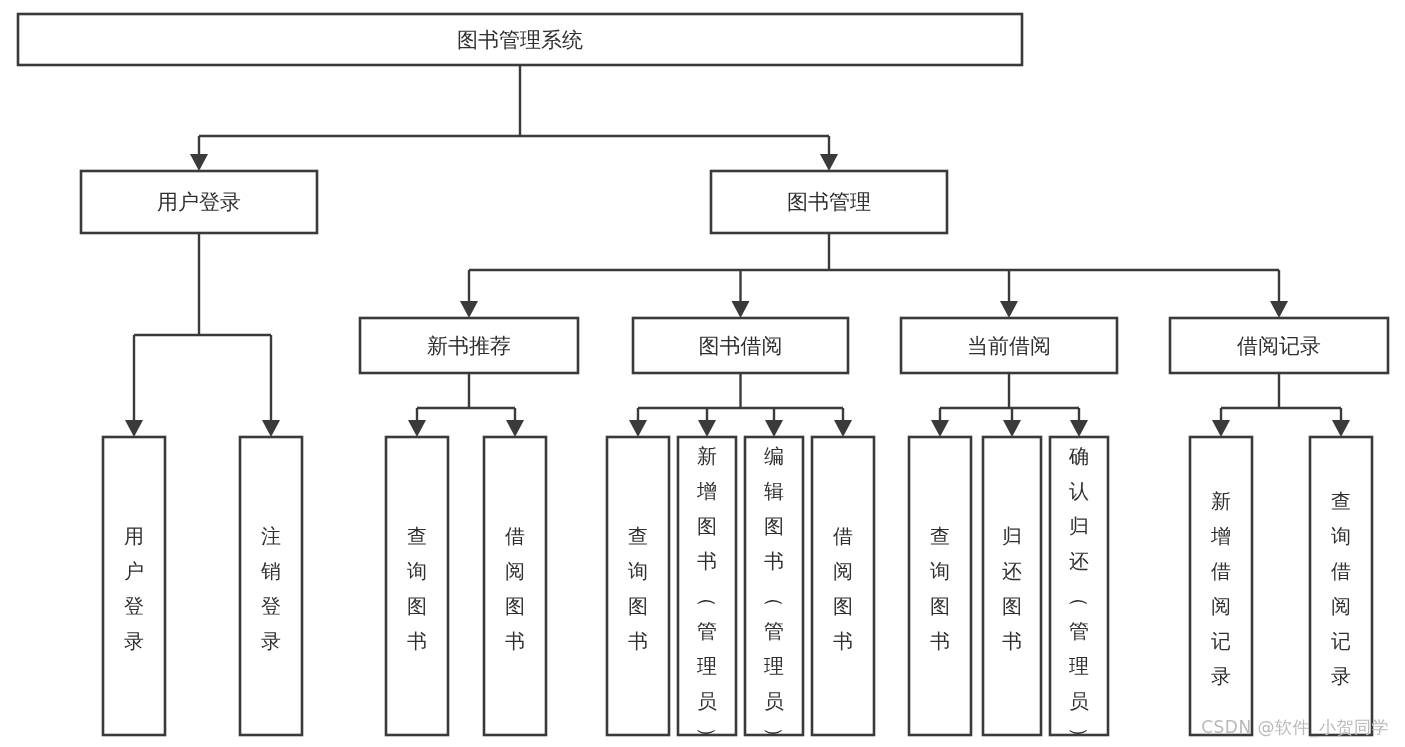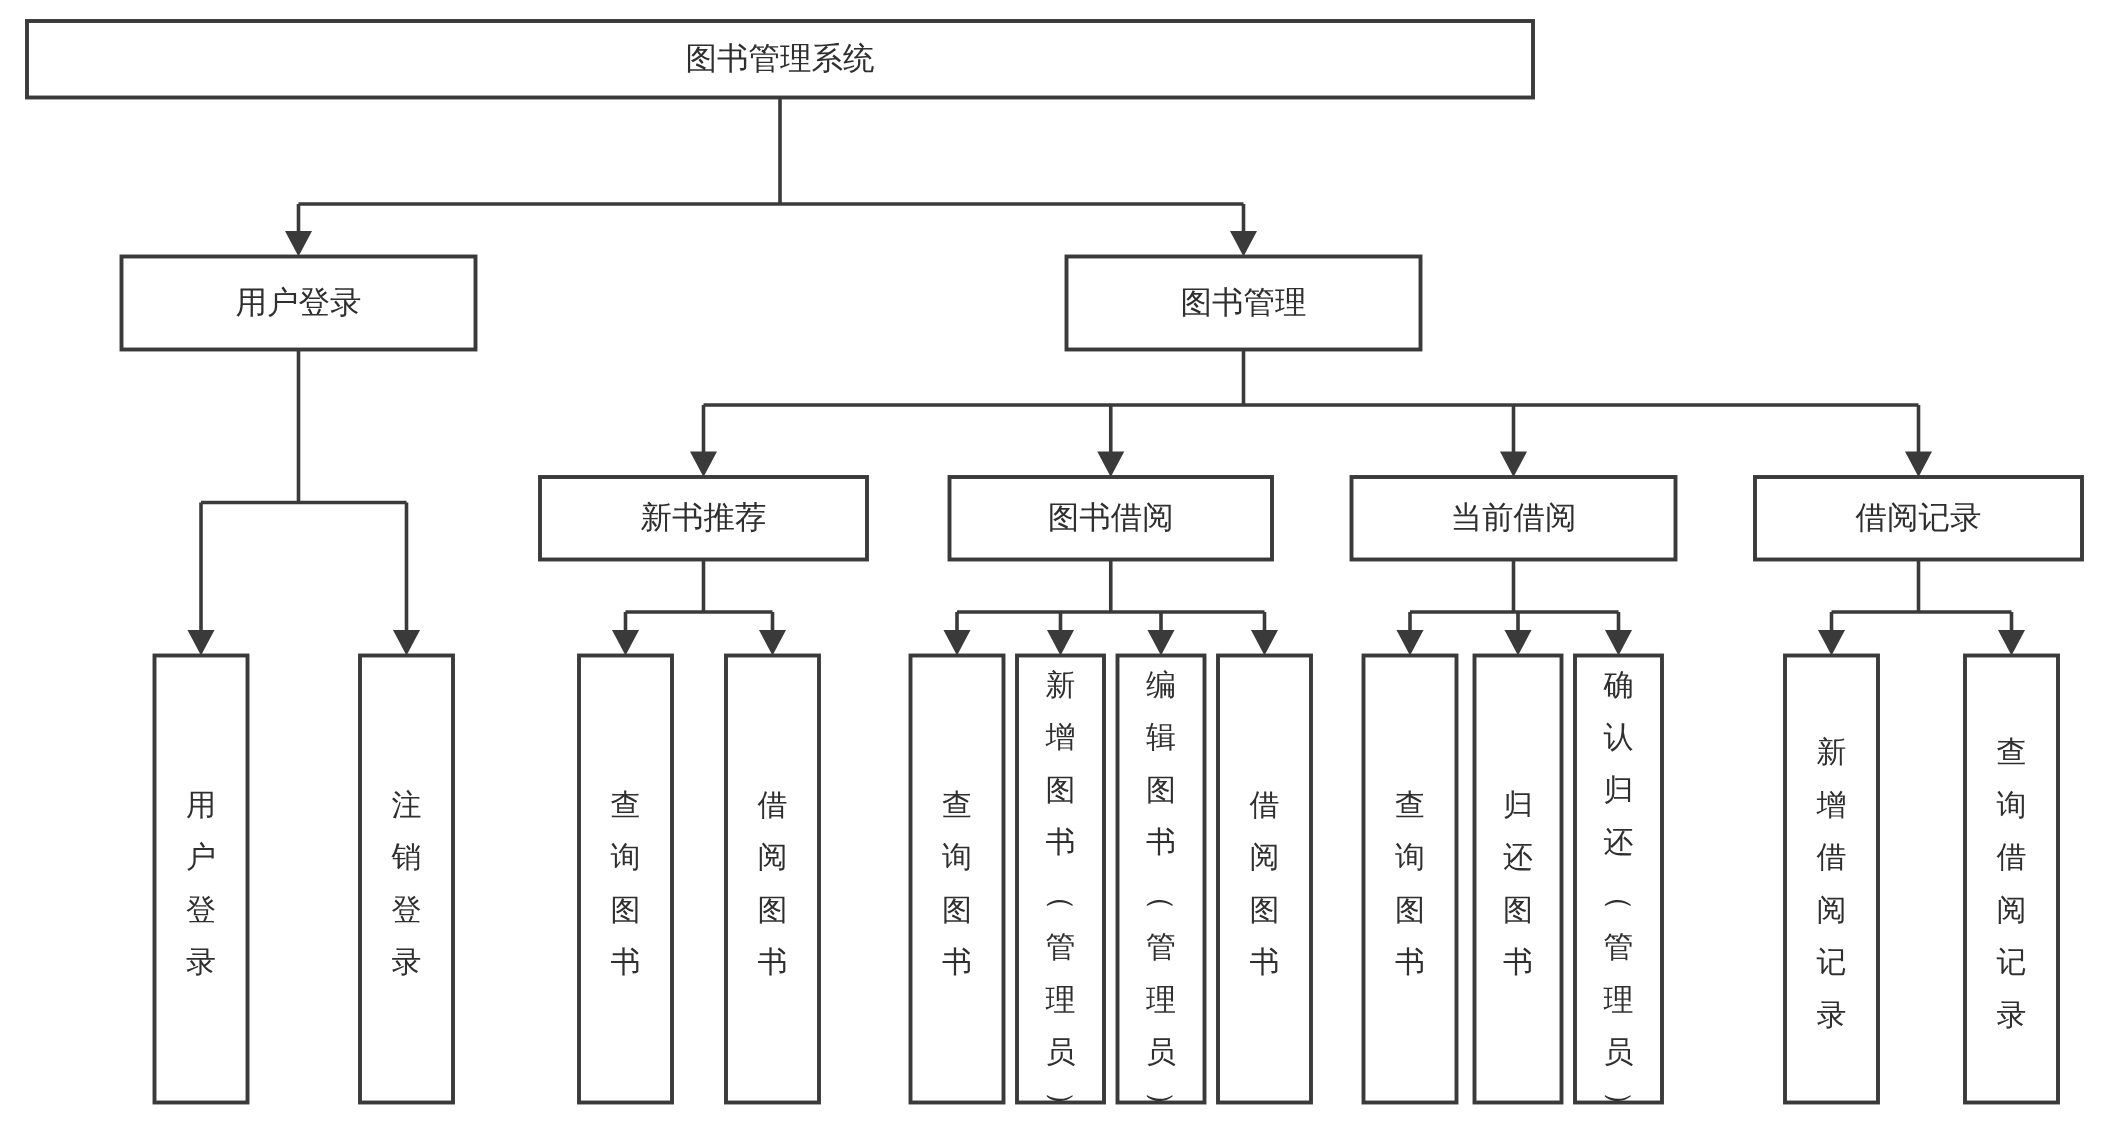--- a/index.html
+++ b/index.html
@@ -259,13 +259,14 @@
           <rect x="1310" y="437" width="62" height="298" class="node-box"></rect>
           <text x="1341" y="508.3" class="node-label-vert">查</text>
           <text x="1341" y="543.3" class="node-label-vert">询</text>
           <text x="1341" y="578.3" class="node-label-vert">借</text>
           <text x="1341" y="613.3" class="node-label-vert">阅</text>
           <text x="1341" y="648.3" class="node-label-vert">记</text>
           <text x="1341" y="683.3" class="node-label-vert">录</text>
         </g>
       </g>
   </svg>
+  <div class="watermark">CSDN @软件_小贺同学</div>
 </div>
 
 </body></html>

